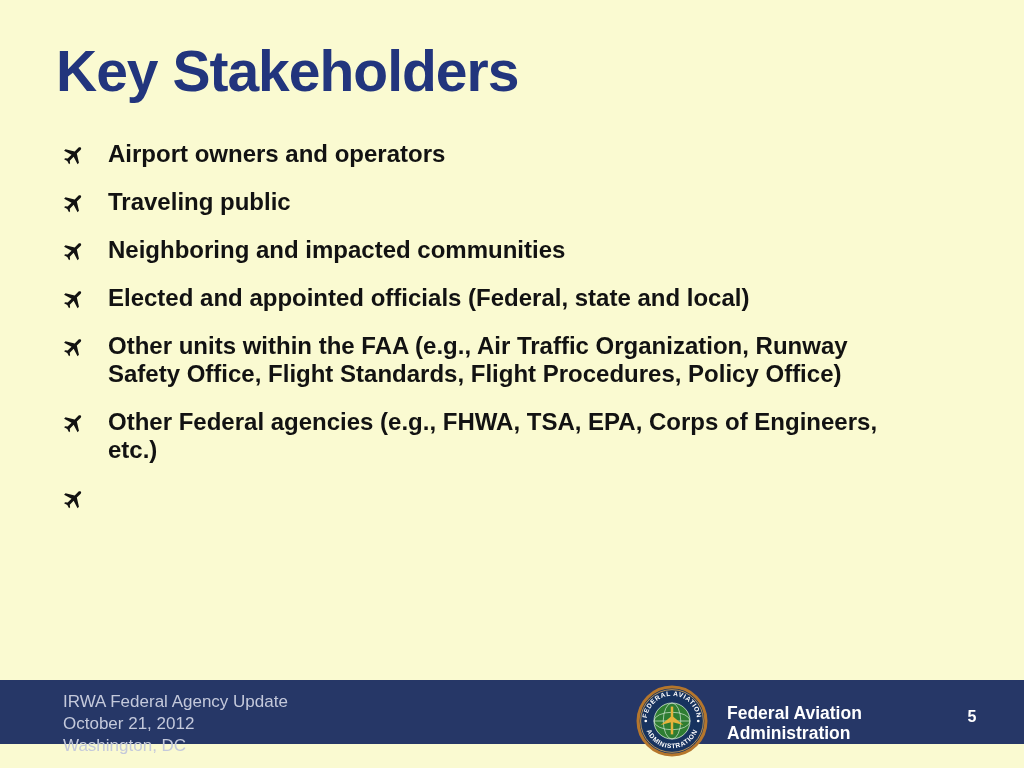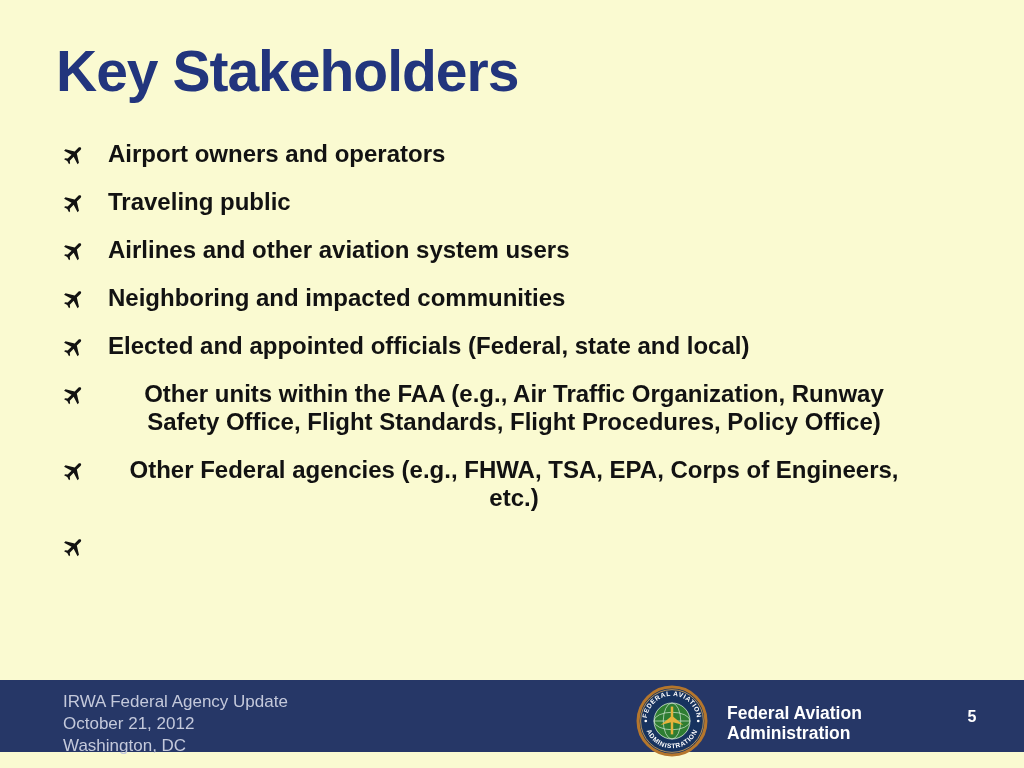--- a/index.html
+++ b/index.html
@@ -40,28 +40,27 @@
     flex: 0 0 46px;
     padding-top: 3px;
   }
   .bullet-icon svg { display: block; }
   .bullet-text {
     font-size: 24px;
     font-weight: bold;
     color: #121212;
     line-height: 28px;
     max-width: 812px;
-    text-align: center;
   }
   .footer {
     position: absolute;
     left: 0;
     top: 680px;
     width: 1024px;
-    height: 72px;
+    height: 64px;
     background: #263767;
   }
   .footer-left {
     position: absolute;
     left: 63px;
     top: 11px;
     font-size: 17px;
     line-height: 22px;
     color: #C4C9DB;
   }
@@ -109,28 +108,20 @@
         </span>
       <span class="bullet-text">Airport owners and operators</span>
     </li>
     <li>
       <span class="bullet-icon">
           <svg width="24" height="24" viewBox="0 0 24 24">
             <path transform="rotate(45 12 12)" fill="#121212" d="M21 16v-2l-8-5V3.5c0-.83-.67-1.5-1.5-1.5S10 2.67 10 3.5V9l-8 5v2l8-2.5V19l-2 1.5V22l3.5-1 3.5 1v-1.5L13 19v-5.5l8 2.5z"></path>
           </svg>
         </span>
       <span class="bullet-text">Traveling public</span>
-    </li>
-    <li>
-      <span class="bullet-icon">
-          <svg width="24" height="24" viewBox="0 0 24 24">
-            <path transform="rotate(45 12 12)" fill="#121212" d="M21 16v-2l-8-5V3.5c0-.83-.67-1.5-1.5-1.5S10 2.67 10 3.5V9l-8 5v2l8-2.5V19l-2 1.5V22l3.5-1 3.5 1v-1.5L13 19v-5.5l8 2.5z"></path>
-          </svg>
-        </span>
-      <span class="bullet-text">Airlines and other aviation system users</span>
     </li>
     <li>
       <span class="bullet-icon">
           <svg width="24" height="24" viewBox="0 0 24 24">
             <path transform="rotate(45 12 12)" fill="#121212" d="M21 16v-2l-8-5V3.5c0-.83-.67-1.5-1.5-1.5S10 2.67 10 3.5V9l-8 5v2l8-2.5V19l-2 1.5V22l3.5-1 3.5 1v-1.5L13 19v-5.5l8 2.5z"></path>
           </svg>
         </span>
       <span class="bullet-text">Neighboring and impacted communities</span>
     </li>
     <li>

